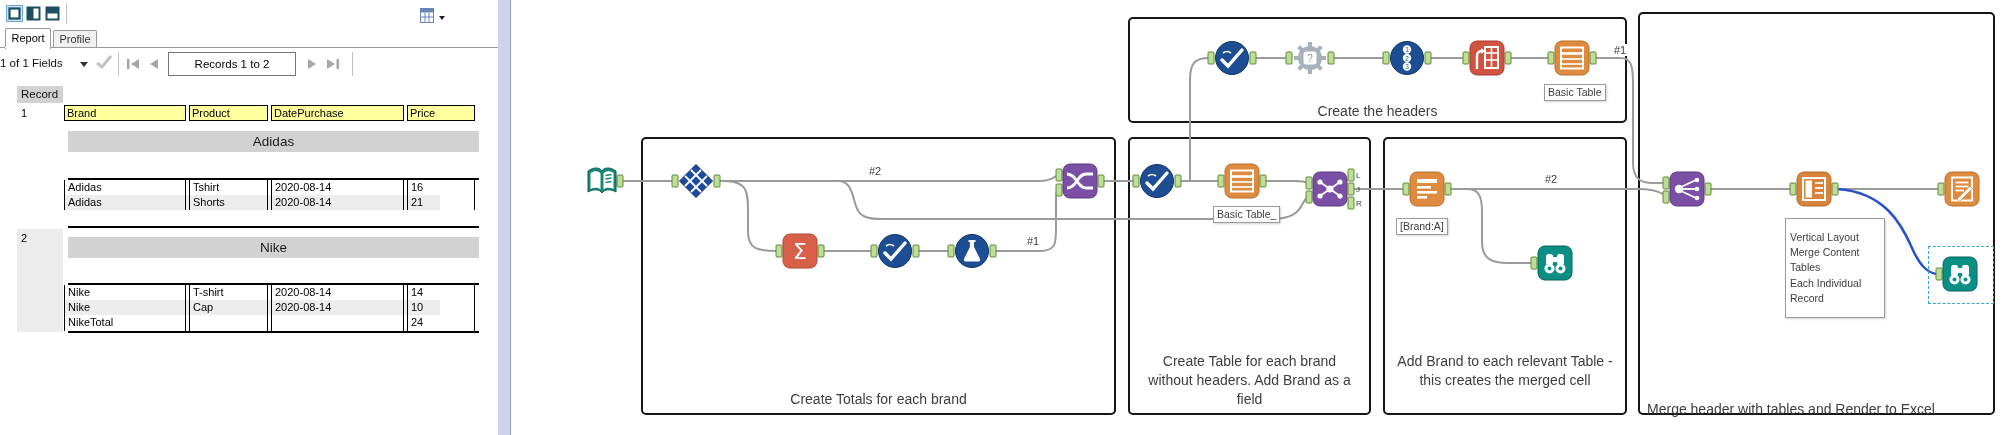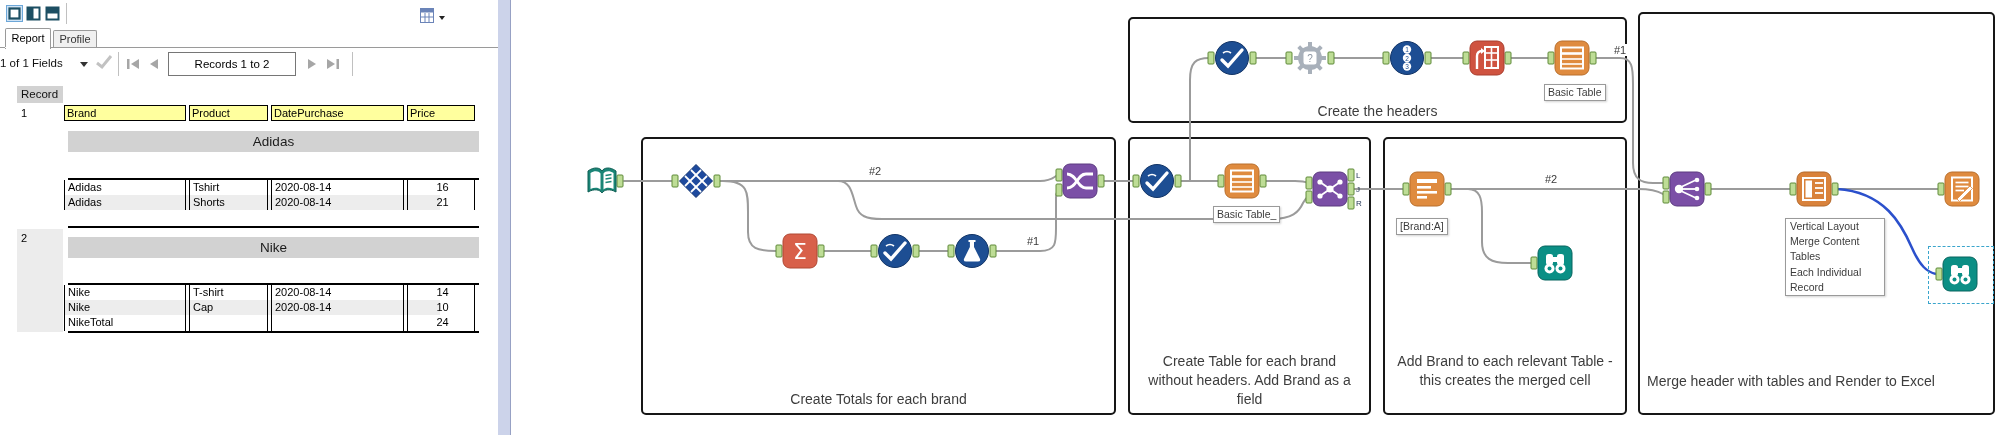--- a/index.html
+++ b/index.html
@@ -25,31 +25,31 @@
   .recnum{position:absolute;left:17px;width:46px;font-size:11px;padding:3px 0 0 4px;box-sizing:border-box;}
   
   .rrow{position:absolute;left:64px;width:376px;display:grid;
         grid-template-columns:122px 79px 133px 68px;column-gap:3px;}
   .ycell{background:#ffff9e;border:1px solid #000;font-size:11px;line-height:14px;
          padding-left:2px;box-sizing:border-box;}
   .brandbar{position:absolute;left:68px;width:411px;height:21px;background:#d2d2d2;
             text-align:center;font-size:13.5px;line-height:21px;color:#1a1a1a;}
   .drow .c{font-size:11px;line-height:15px;padding-left:3px;box-sizing:border-box;
            border-left:1px solid #000;border-right:1px solid #000;}
-  .drow .c.num{text-align:center;padding-right:0;}
+  .drow .c.num{text-align:left;padding-right:0;}
   .hrule{position:absolute;left:68px;width:411px;height:2px;background:#000;}
   #scrollstrip{position:absolute;left:498px;top:0;width:13px;height:435px;background:#ccd3ea;
                border-right:1px solid #97a1c4;box-sizing:border-box;cursor:pointer;}
 
   
   .container{position:absolute;background:#fff;border:2px solid #161616;border-radius:5px;box-sizing:border-box;}
   .clabel{position:absolute;color:#3d3d3d;font-size:14px;text-align:center;line-height:19px;}
   .tool{position:absolute;width:36px;height:36px;cursor:pointer;}
   .ann{position:absolute;background:#fff;border:1px solid #9a9a9a;box-shadow:1px 1px 2px rgba(0,0,0,.18);
-       font-size:10.5px;color:#3c3c3c;padding:0 4px;white-space:pre-line;line-height:1.45;}
+       font-size:10.5px;color:#3c3c3c;padding:11px 4px;white-space:pre-line;line-height:1.45;}
   .ann.small{line-height:13px;padding:1px 3px;}
   .wlabel{position:absolute;font-size:11px;color:#3a3a3a;background:#fff;padding:0 1px;}
   #selbox{position:absolute;left:1928px;top:246px;width:66px;height:58px;
           border:1.5px dashed #3aa5cc;box-sizing:border-box;}
   svg{display:block;}
   #wires{position:absolute;left:0;top:0;pointer-events:none;}
 </style>
 </head>
 <body>
 
@@ -186,21 +186,21 @@
   <div class="container" style="left:641px;top:137px;width:475px;height:278px"></div>
   <div class="container" style="left:1128px;top:17px;width:499px;height:106px"></div>
   <div class="container" style="left:1128px;top:137px;width:243px;height:278px"></div>
   <div class="container" style="left:1383px;top:137px;width:244px;height:278px"></div>
   <div class="container" style="left:1638px;top:12px;width:357px;height:403px"></div>
 
   <div class="clabel" style="left:641px;top:390px;width:475px">Create Totals for each brand</div>
   <div class="clabel" style="left:1139px;top:352px;width:221px">Create Table for each brand without headers. Add Brand as a field</div>
   <div class="clabel" style="left:1128px;top:102px;width:499px">Create the headers</div>
   <div class="clabel" style="left:1393px;top:352px;width:224px">Add Brand to each relevant Table - this creates the merged cell</div>
-  <div class="clabel" style="left:1638px;top:372px;width:306px">Merge header with tables and Render to Excel</div>
+  <div class="clabel" style="left:1638px;top:400px;width:306px">Merge header with tables and Render to Excel</div>
 
   <svg id="wires" width="2008" height="435" viewBox="0 0 2008 435">
     <g stroke="#9b9b9b" stroke-width="2" fill="none" stroke-linecap="round">
       <path d="M624 181 L675 181"></path>
       <path d="M717 181 L1040 181 C1050 181 1053 178 1056 176"></path>
       <path d="M723 181 C748 181 748 192 748 212 L748 232 C748 249 758 251 776 251"></path>
       <path d="M821 251 L871 251"></path>
       <path d="M916 251 L948 251"></path>
       <path d="M993 251 L1040 251 C1056 251 1056 243 1056 228 L1056 198 C1056 191 1058 190 1061 189"></path>
       <path d="M838 181 C851 181 852 194 856 206 C859 216 866 219 882 219 L1272 219 C1292 219 1299 212 1303 203 C1305 199 1306 198 1308 197"></path>

